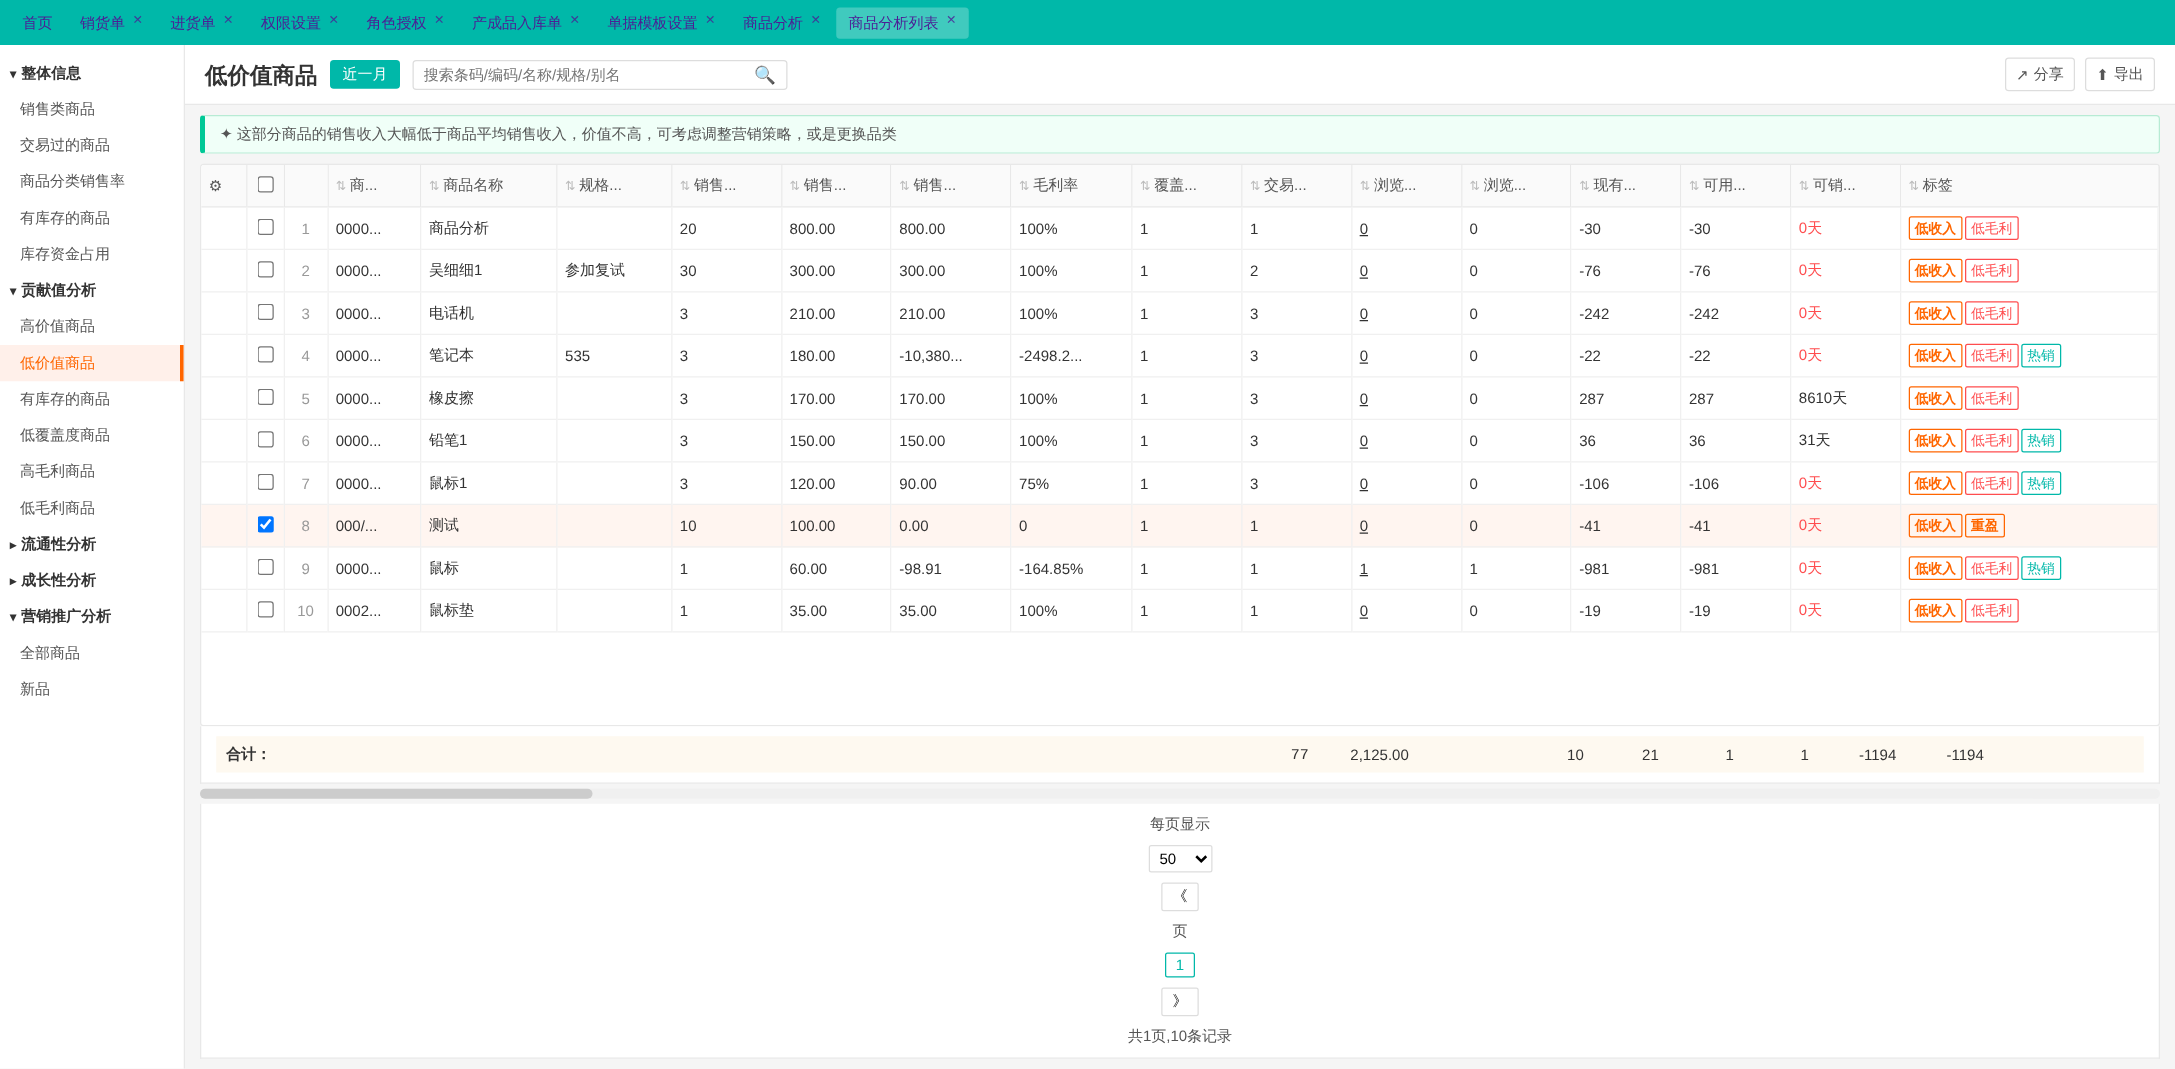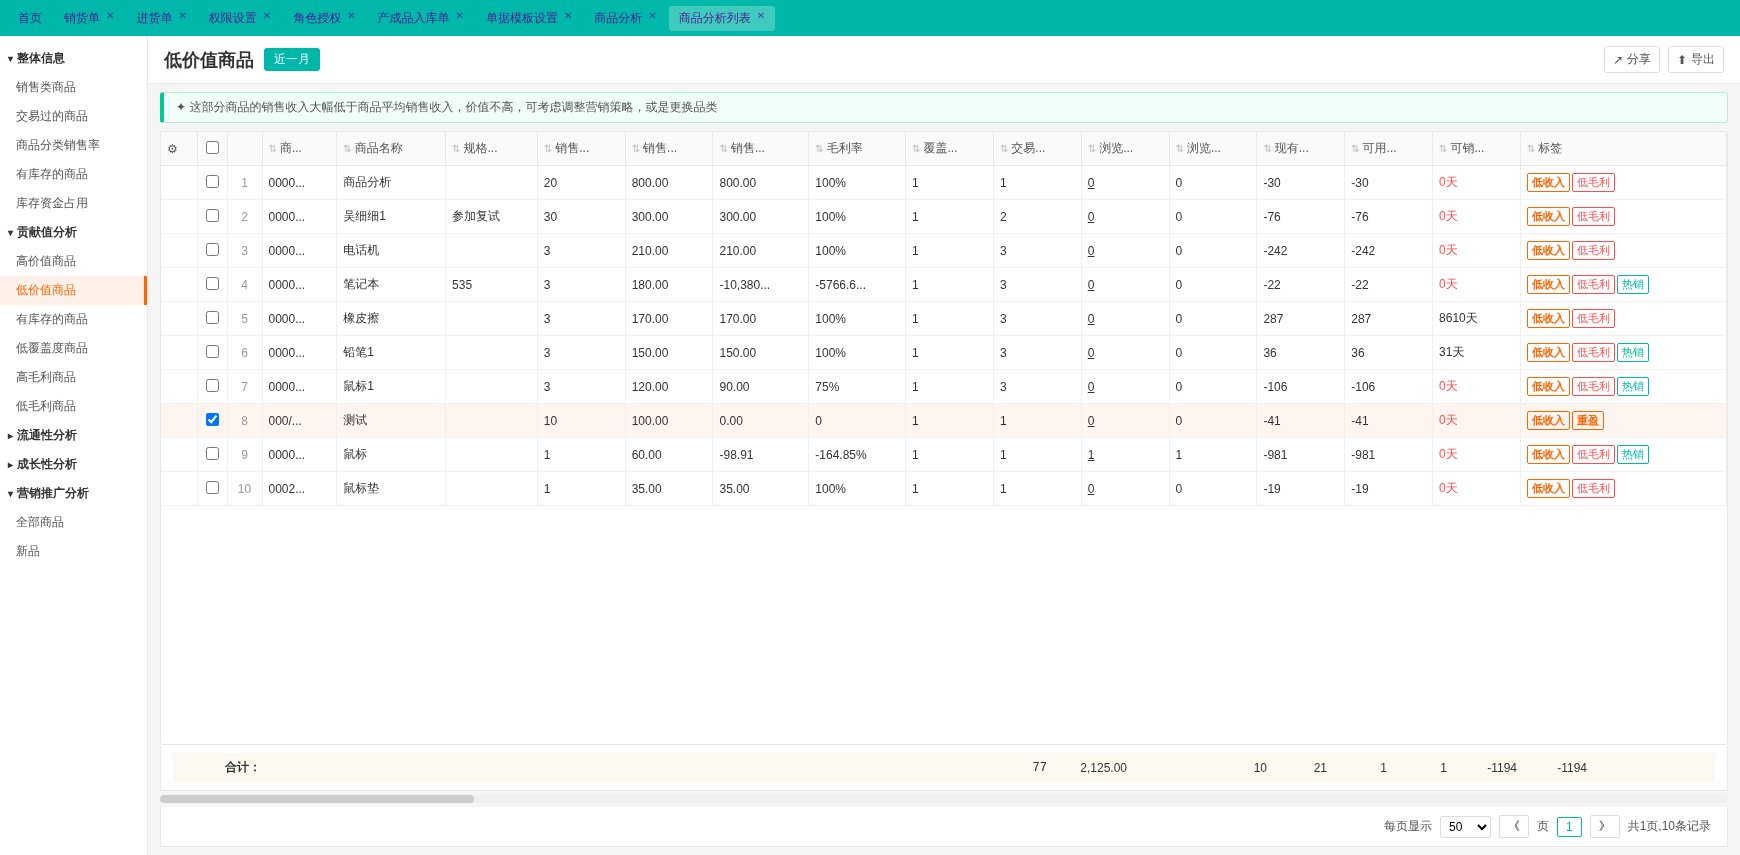--- a/index.html
+++ b/index.html
@@ -217,37 +217,38 @@
       border-top: none;
     }
     .total-row {
       display: flex;
       align-items: center;
       background: #fef9f0;
       padding: 6px 8px;
       font-size: 12px;
       color: #333;
     }
-    .total-label { font-weight: bold; min-width: 80px; text-align: right; }
+    .total-label { font-weight: bold; min-width: 80px; }
 
     
     .pagination {
       display: flex;
       align-items: center;
       justify-content: flex-end;
       padding: 8px 16px;
       background: #fff;
       border-top: 1px solid #e8e8e8;
       gap: 8px;
       font-size: 12px;
       color: #555;
       flex-shrink: 0;
       margin: 0 12px 8px;
       border: 1px solid #e8e8e8;
       border-top: none;
+      flex-direction: column;
     }
     .page-btn {
       border: 1px solid #ddd;
       background: #fff;
       padding: 2px 8px;
       cursor: pointer;
       border-radius: 2px;
     }
     .page-num {
       border: 1px solid #00b8a9;
@@ -383,20 +384,24 @@
     <div class="sidebar-item">
       <span>新品</span>
     </div>
   </div>
 
   <div class="content-area">
 
     <div class="content-header">
       <span class="page-title">低价值商品</span>
       <button class="date-filter-btn">近一月</button>
+      <div class="search-box">
+        <input type="text" placeholder="搜索条码/编码/名称/规格/别名" style="">
+        <span class="search-icon">🔍</span>
+      </div>
       <div class="header-actions">
         <div class="action-btn">
           <span>↗</span>
           <span>分享</span>
         </div>
         <div class="action-btn">
           <span>⬆</span>
           <span>导出</span>
         </div>
       </div>
@@ -571,21 +576,21 @@
             <tr>
     <td></td>
     <td class="checkbox-col"><input type="checkbox" style=""></td>
     <td class="num-col">4</td>
     <td>0000...</td>
     <td>笔记本</td>
     <td>535</td>
     <td>3</td>
     <td>180.00</td>
     <td>-10,380...</td>
-    <td>-5766.6...</td>
+    <td>-2498.2...</td>
     <td>1</td>
     <td>3</td>
     <td><span class="link-underline">0</span></td>
     <td>0</td>
     <td>-22</td>
     <td>-22</td>
     <td style="color:#ff4d4f;">0天</td>
     <td><span class="tag tag-orange">低收入</span><span class="tag tag-red">低毛利</span><span class="tag tag-green">热销</span></td>
   </tr>
             <tr>

